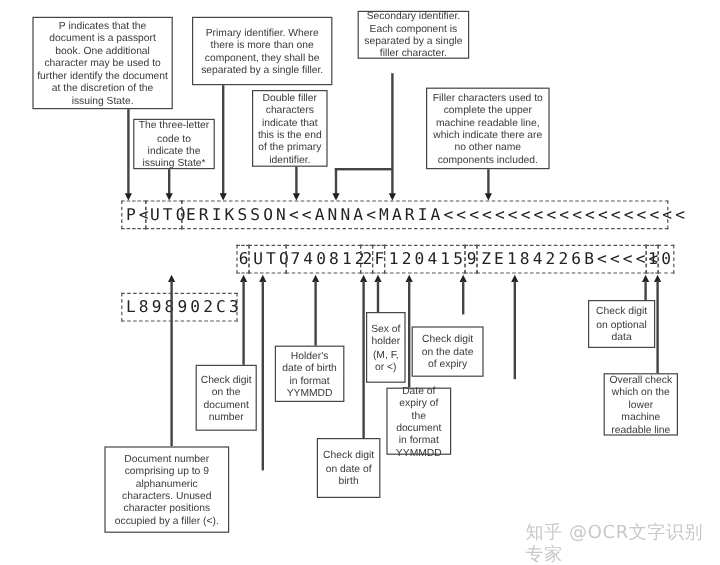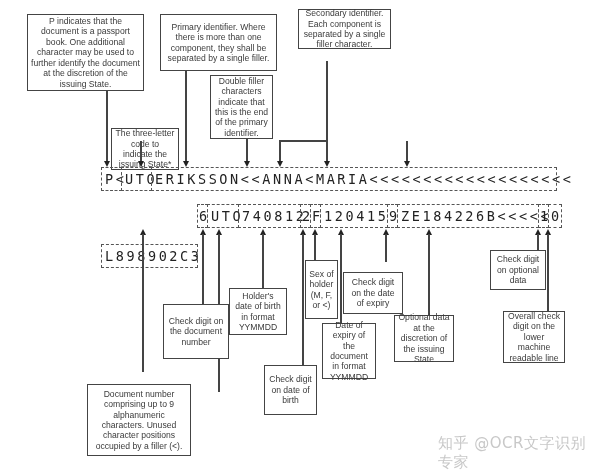--- a/index.html
+++ b/index.html
@@ -23,36 +23,39 @@
 </style>
 </head>
 <body>
 
 <div id="canvas">
 
   <div class="box" style="left:27px; top:14px; width:117px; height:77px;">
     <span>P indicates that the document is a passport book. One additional character may be used to further identify the document at the discretion of the issuing State.</span>
   </div>
 
-  <div class="box" style="left:111px; top:99px; width:68px; height:42px;margin-top:29px;">
+  <div class="box" style="left:111px; top:99px; width:68px; height:42px;">
     <span>The three-letter code to indicate the issuing State*</span>
   </div>
 
   <div class="box" style="left:210px; top:75px; width:63px; height:64px;">
     <span>Double filler characters indicate that this is the end of the primary identifier.</span>
   </div>
 
   <div class="box" style="left:160px; top:14px; width:117px; height:57px;">
     <span>Primary identifier. Where there is more than one component, they shall be separated by a single filler.</span>
   </div>
 
   <div class="box" style="left:298px; top:9px; width:93px; height:40px;">
     <span>Secondary identifier. Each component is separated by a single filler character.</span>
   </div>
 
+  <div class="box" style="left:355px; top:73px; width:103px; height:68px;">
+    <span>Filler characters used to complete the upper machine readable line, which indicate there are no other name components included.</span>
+  </div>
 
   <div class="vline" style="left:106px; top:91px; height:72px;"></div>
   <div class="arrow-down" style="left:104px; top:161px;"></div>
 
   <div class="vline" style="left:140px; top:141px; height:22px;"></div>
   <div class="arrow-down" style="left:138px; top:161px;"></div>
 
   <div class="vline" style="left:185px; top:71px; height:92px;"></div>
   <div class="arrow-down" style="left:183px; top:161px;"></div>
 
@@ -114,25 +117,25 @@
 
   <div class="arrow-up" style="left:426px; top:229px;"></div>
   <div class="vline" style="left:428px; top:234px; height:82px;"></div>
 
   <div class="arrow-up" style="left:535px; top:229px;"></div>
   <div class="vline" style="left:537px; top:234px; height:17px;"></div>
 
   <div class="arrow-up" style="left:545px; top:229px;"></div>
   <div class="vline" style="left:547px; top:234px; height:77px;"></div>
 
-  <div class="box" style="left:87px; top:372px; width:104px; height:72px;margin-top:12px;">
+  <div class="box" style="left:87px; top:372px; width:104px; height:72px;">
     <span>Document number comprising up to 9 alphanumeric characters. Unused character positions occupied by a filler (&lt;).</span>
   </div>
 
-  <div class="box" style="left:163px; top:304px; width:66px; height:55px;">
+  <div class="box" style="left:163px; top:304px; width:51px; height:55px;">
     <span>Check digit on the document number</span>
   </div>
 
 
   <div class="box" style="left:229px; top:288px; width:58px; height:47px;">
     <span>Holder's date of birth in format YYMMDD</span>
   </div>
 
   <div class="box" style="left:264px; top:365px; width:53px; height:50px;">
     <span>Check digit on date of birth</span>
@@ -143,26 +146,23 @@
   </div>
 
   <div class="box" style="left:305px; top:260px; width:33px; height:59px;">
     <span>Sex of holder (M, F, or &lt;)</span>
   </div>
 
   <div class="box" style="left:343px; top:272px; width:60px; height:42px;">
     <span>Check digit on the date of expiry</span>
   </div>
 
-  <div class="box" style="left:394px; top:315px; width:60px; height:47px;">
-    <span>Optional data at the discretion of the issuing State</span>
-  </div>
 
   <div class="box" style="left:490px; top:250px; width:56px; height:40px;justify-content:center;">
     <span>Check digit on optional data</span>
   </div>
 
   <div class="box" style="left:503px; top:311px; width:62px; height:52px;">
-    <span>Overall check digit on the lower machine readable line</span>
+    <span>Overall check which on the lower machine readable line</span>
   </div>
 
   <div class="watermark">知乎 @OCR文字识别专家</div>
 </div>
 
 </body></html>

